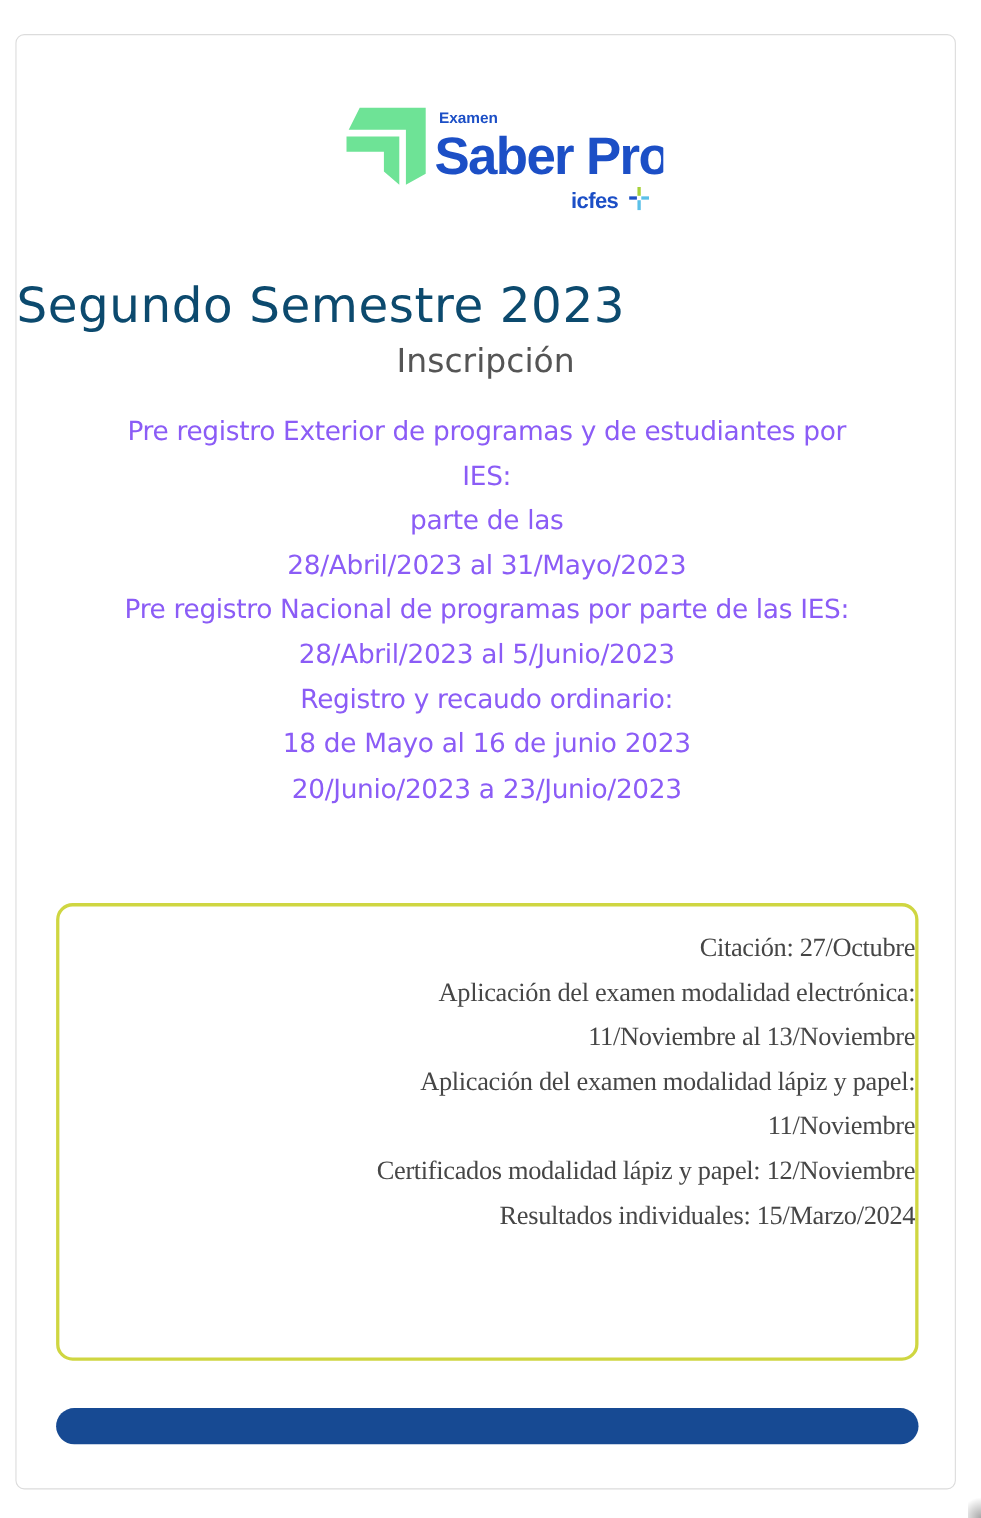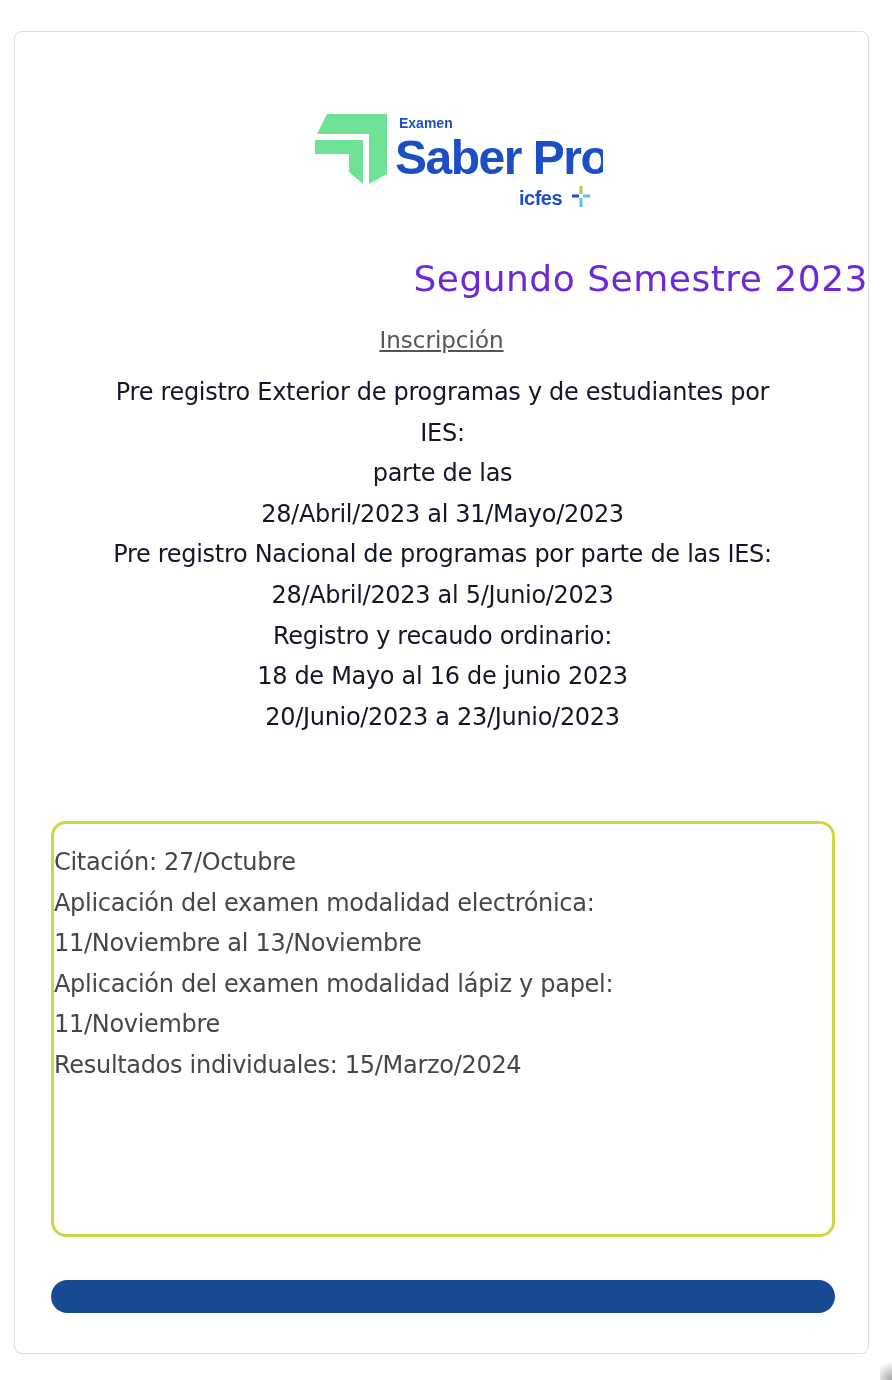--- a/index.html
+++ b/index.html
@@ -21,79 +21,79 @@
       width: 855px;
       height: 1323px;
       border: 1px solid #dcdcdc;
       border-radius: 8px;
       background: #ffffff;
       box-sizing: border-box;
     }
     .logo {
       position: absolute;
       left: 288px;
-      top: 80px;
+      top: 64px;
       width: 300px;
       height: 100px;
     }
     .logo svg { display: block; }
     .title {
       position: absolute;
       left: 0;
       top: 220px;
       width: 100%;
-      text-align: right;
-      color: #6d28d9;
-      font-size: 36px;
+      text-align: left;
+      color: #0c4a6e;
+      font-size: 44px;
       line-height: 54px;
       letter-spacing: 0.5px;
     }
     .subtitle {
       position: absolute;
       left: 0;
-      top: 288px;
+      top: 277px;
       width: 100%;
       text-align: center;
       color: #555555;
-      font-size: 23px;
+      font-size: 30px;
       line-height: 40px;
-      text-decoration: underline;
     }
     .schedule {
       position: absolute;
       left: 40px;
       top: 340px;
       width: 775px;
       text-align: center;
-      color: #0f172a;
+      color: #8b5cf6;
       font-size: 24px;
       line-height: 40.6px;
       letter-spacing: -0.3px;
     }
     .schedule div { white-space: nowrap; }
     .box {
       position: absolute;
       left: 36px;
       top: 789px;
       width: 784px;
       height: 416px;
       border: 3px solid #cfd641;
       border-radius: 15px;
       box-sizing: border-box;
     }
     .box-lines {
       position: absolute;
       left: 0;
       top: 18px;
       width: 100%;
-      text-align: left;
+      text-align: right;
       color: #464646;
       font-size: 24px;
       line-height: 40.6px;
       letter-spacing: -0.3px;
+      font-family: Liberation Serif, serif;
     }
     .box-lines div { white-space: nowrap; }
     .action-bar {
       position: absolute;
       left: 36px;
       top: 1248px;
       width: 784px;
       height: 33px;
       background: #174a93;
       border-radius: 17px;
@@ -151,20 +151,21 @@
     <div>20/Junio/2023 a 23/Junio/2023</div>
   </div>
 
   <div class="box">
     <div class="box-lines">
       <div>Citación: 27/Octubre</div>
       <div>Aplicación del examen modalidad electrónica:</div>
       <div>11/Noviembre al 13/Noviembre</div>
       <div>Aplicación del examen modalidad lápiz y papel:</div>
       <div>11/Noviembre</div>
+      <div>Certificados modalidad lápiz y papel: 12/Noviembre</div>
       <div>Resultados individuales: 15/Marzo/2024</div>
     </div>
   </div>
 
   <button class="action-bar"></button>
 </div>
 
 <div class="edge-shadow"></div>
 
 </body></html>

